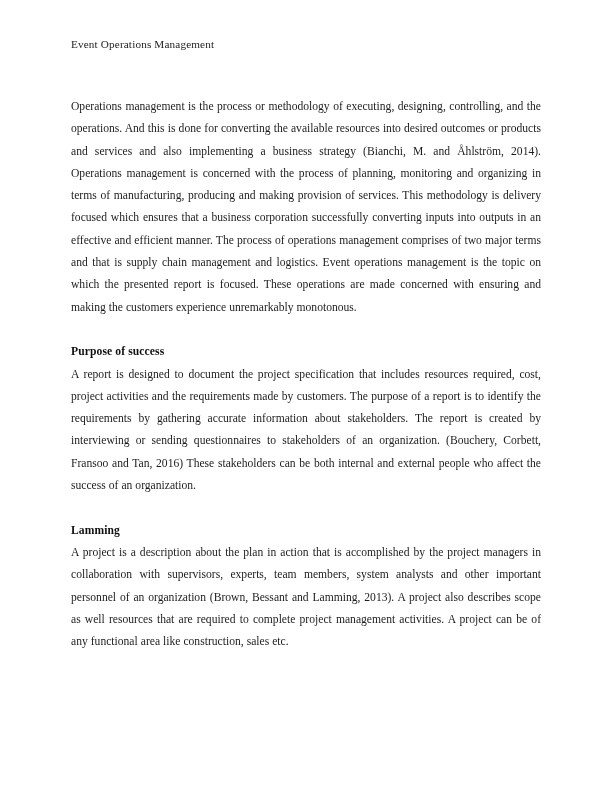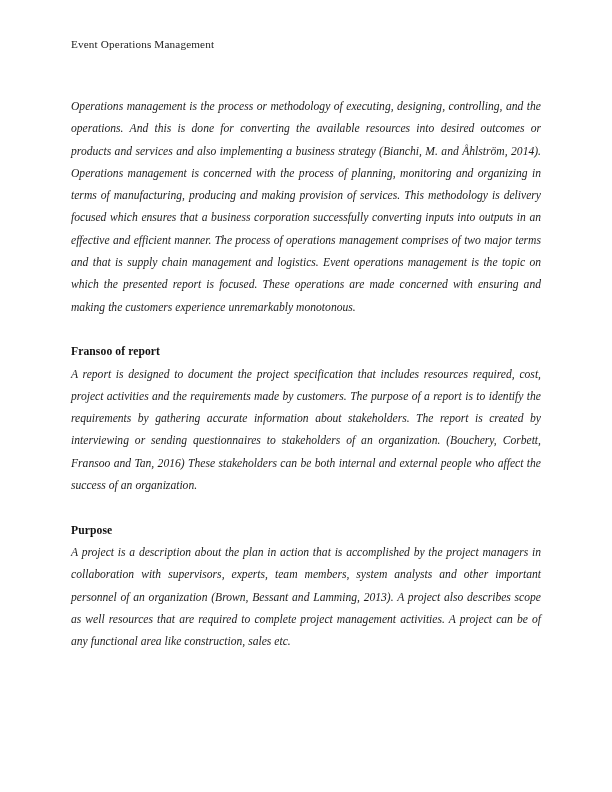--- a/index.html
+++ b/index.html
@@ -59,42 +59,41 @@
     line-height: 22.3px;
     margin: 0;
     padding: 0;
     text-align: justify;
     text-justify: inter-word;
     color: #1c1c1c;
     word-spacing: 0.1px;
   }
   p.para:last-child {
     text-align-last: left;
-    font-style: italic;
   }
 </style>
 </head>
 <body>
 
 <div class="page">
   <div class="content">
 
     <div class="running-head">Event Operations Management</div>
 
     <div class="body-block">
 
       <div class="section">
         <p class="para">Operations management is the process or methodology of executing, designing, controlling, and the operations. And this is done for converting the available resources into desired outcomes or products and services and also implementing a business strategy (Bianchi, M. and Åhlström, 2014). Operations management is concerned with the process of planning, monitoring and organizing in terms of manufacturing, producing and making provision of services. This methodology is delivery focused which ensures that a business corporation successfully converting inputs into outputs in an effective and efficient manner. The process of operations management comprises of two major terms and that is supply chain management and logistics. Event operations management is the topic on which the presented report is focused. These operations are made concerned with ensuring and making the customers experience unremarkably monotonous.</p>
       </div>
 
       <div class="section">
-        <h2 class="heading">Fransoo of report</h2>
+        <h2 class="heading">Purpose of success</h2>
         <p class="para">A report is designed to document the project specification that includes resources required, cost, project activities and the requirements made by customers. The purpose of a report is to identify the requirements by gathering accurate information about stakeholders. The report is created by interviewing or sending questionnaires to stakeholders of an organization. (Bouchery, Corbett, Fransoo and Tan, 2016) These stakeholders can be both internal and external people who affect the success of an organization.</p>
       </div>
 
       <div class="section">
-        <h2 class="heading">Purpose</h2>
+        <h2 class="heading">Lamming</h2>
         <p class="para">A project is a description about the plan in action that is accomplished by the project managers in collaboration with supervisors, experts, team members, system analysts and other important personnel of an organization (Brown, Bessant and Lamming, 2013). A project also describes scope as well resources that are required to complete project management activities. A project can be of any functional area like construction, sales etc.</p>
       </div>
 
     </div>
   </div>
 </div>
 
 </body></html>

